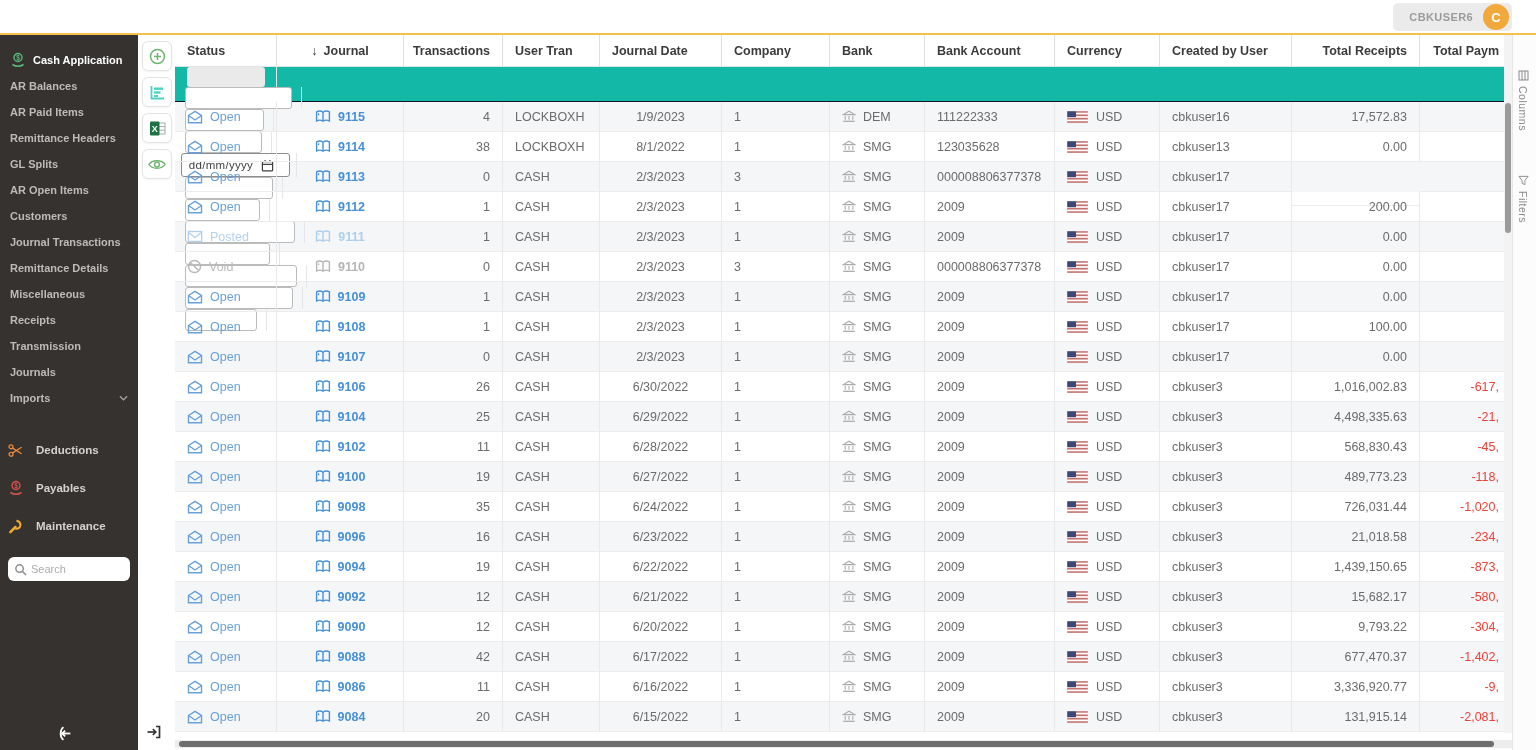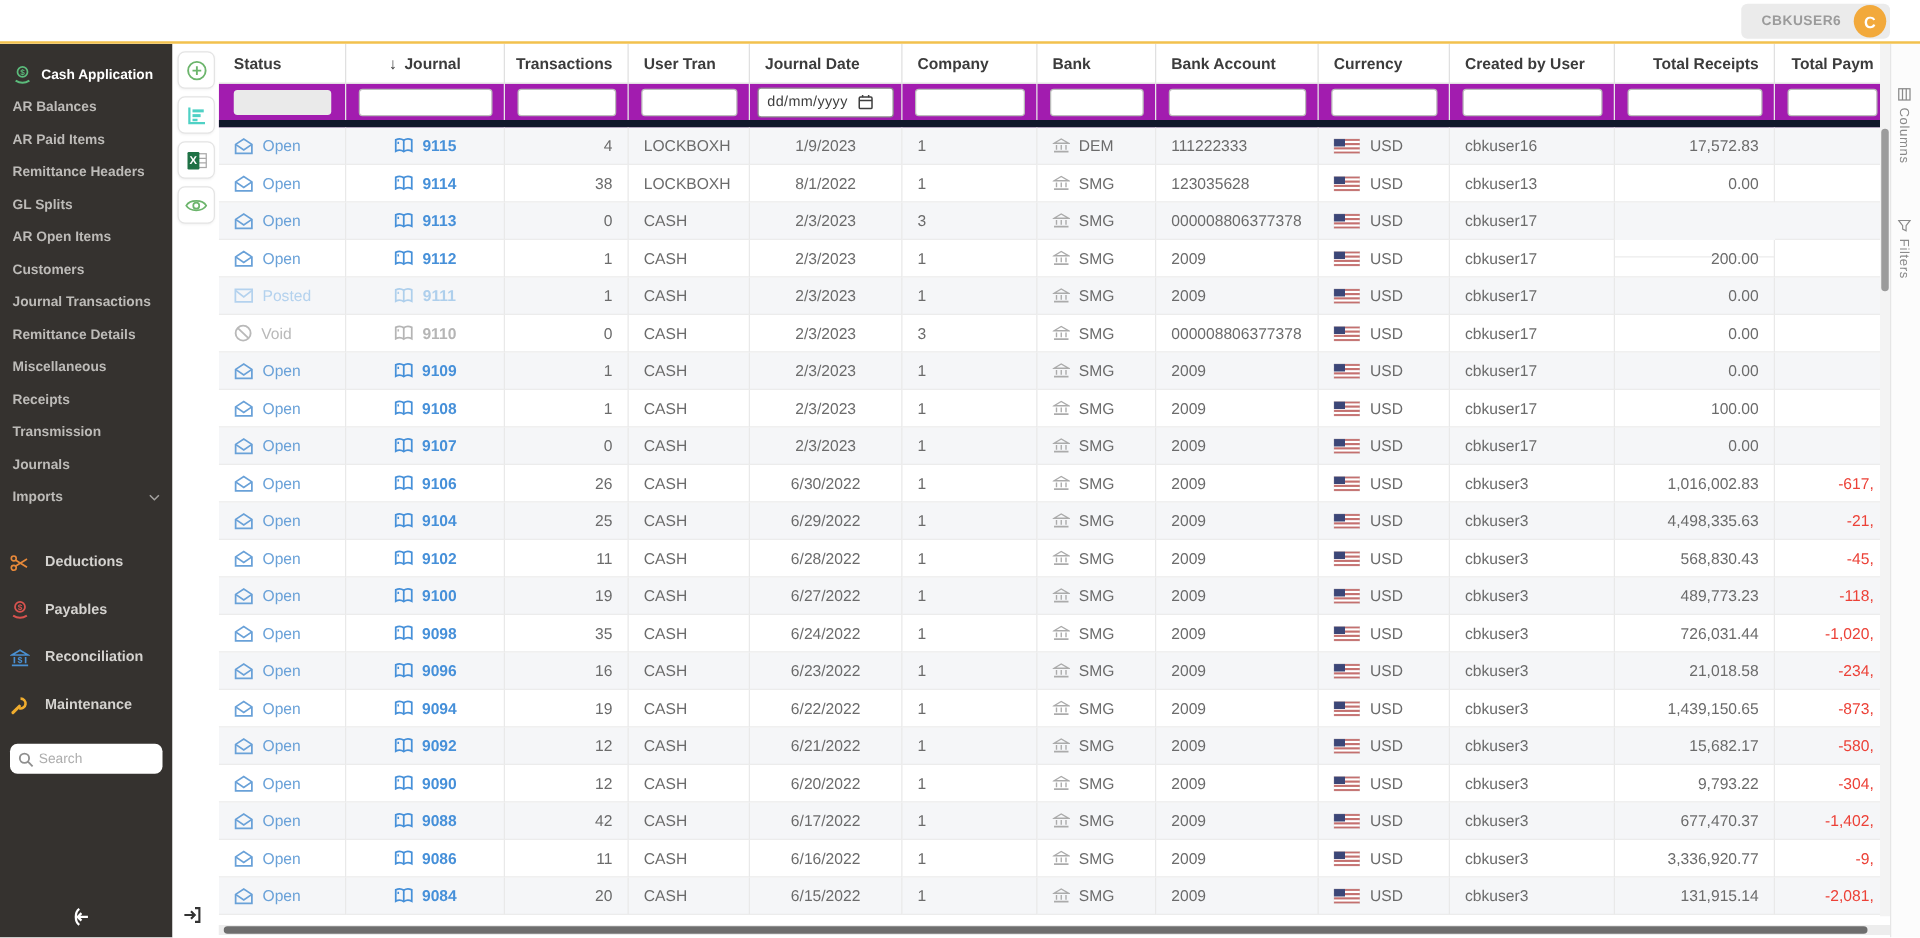--- a/index.html
+++ b/index.html
@@ -50,21 +50,21 @@
   .tool-btn { width:30px; height:30px; margin:6px 0 4px 4px; background:#fff;
               border:1px solid #E4E4E4; border-radius:6px; display:flex; align-items:center;
               justify-content:center; cursor:pointer; box-shadow:0 1px 2px rgba(0,0,0,.05); }
   .strip-collapse { position:absolute; left:8px; bottom:10px; cursor:pointer; }
 
   
   .grid { position:absolute; left:175px; top:35px; width:1329px; height:698px;
           overflow:hidden; background:#fff; }
   .g-head, .g-filter, .g-row { display:flex; width:1337px; }
   .g-head { height:32px; }
-  .g-filter { height:35px; background:#a21caf; border-bottom:6px solid #0f172a; }
+  .g-filter { height:35px; background:#14b8a6; border-bottom:1px solid #0f172a;flex-direction:column; }
   .g-row { height:30px; background:#fff; }
   .g-row.alt { background:#F5F6F8; }
   .hcell { display:flex; align-items:center; font-size:12.5px; font-weight:bold; color:#3C3C3C;
            border-right:1px solid #E0E0E0; border-bottom:1px solid #E3E3E3; padding:0 12px;
            white-space:nowrap; overflow:hidden; flex:none; }
   .fcell { display:flex; align-items:center; justify-content:center;
            border-right:1px solid #E6E6E6; flex:none; overflow:hidden; }
   .cell  { display:flex; align-items:center; font-size:12.5px; color:#6B6B6B;
            border-right:1px solid #E9E9E9; border-bottom:1px solid #ECECEC; padding:0 12px;
            white-space:nowrap; overflow:hidden; flex:none; }
@@ -183,32 +183,20 @@
       </div>
       <div class="section-item">
         <span class="side-icon">
           <svg width="16" height="16" viewBox="0 0 16 16">
             <circle cx="8" cy="5.5" r="4" fill="none" stroke="#D9534F" stroke-width="1.4"></circle>
             <text x="8" y="8.2" font-size="6.5" font-weight="bold" fill="#D9534F" text-anchor="middle" font-family="Liberation Sans,sans-serif">$</text>
             <path d="M2.5 12.5 Q8 16 13.5 12.5" fill="none" stroke="#D9534F" stroke-width="1.6"></path>
           </svg>
         </span>
         <span>Payables</span>
-      </div>
-      <div class="section-item">
-        <span class="side-icon">
-          <svg width="16" height="15" viewBox="0 0 16 15">
-            <path d="M1.5 5 L8 1.2 L14.5 5 Z" fill="none" stroke="#4A90D2" stroke-width="1.3"></path>
-            <line x1="1.5" y1="13.3" x2="14.5" y2="13.3" stroke="#4A90D2" stroke-width="1.5"></line>
-            <line x1="3.5" y1="6.5" x2="3.5" y2="11.5" stroke="#4A90D2" stroke-width="1.3"></line>
-            <line x1="12.5" y1="6.5" x2="12.5" y2="11.5" stroke="#4A90D2" stroke-width="1.3"></line>
-            <text x="8" y="11.5" font-size="7" font-weight="bold" fill="#4A90D2" text-anchor="middle" font-family="Liberation Sans,sans-serif">$</text>
-          </svg>
-        </span>
-        <span>Reconciliation</span>
       </div>
       <div class="section-item">
         <span class="side-icon">
           <svg width="15" height="15" viewBox="0 0 16 16">
             <path d="M2.5 14 L8 8.5" stroke="#F0AD2E" stroke-width="2.6" stroke-linecap="round"></path>
             <path d="M9 2 a4.2 4.2 0 1 1 -1.2 8.2" fill="none" stroke="#F0AD2E" stroke-width="2.2"></path>
           </svg>
         </span>
         <span>Maintenance</span>
       </div>

